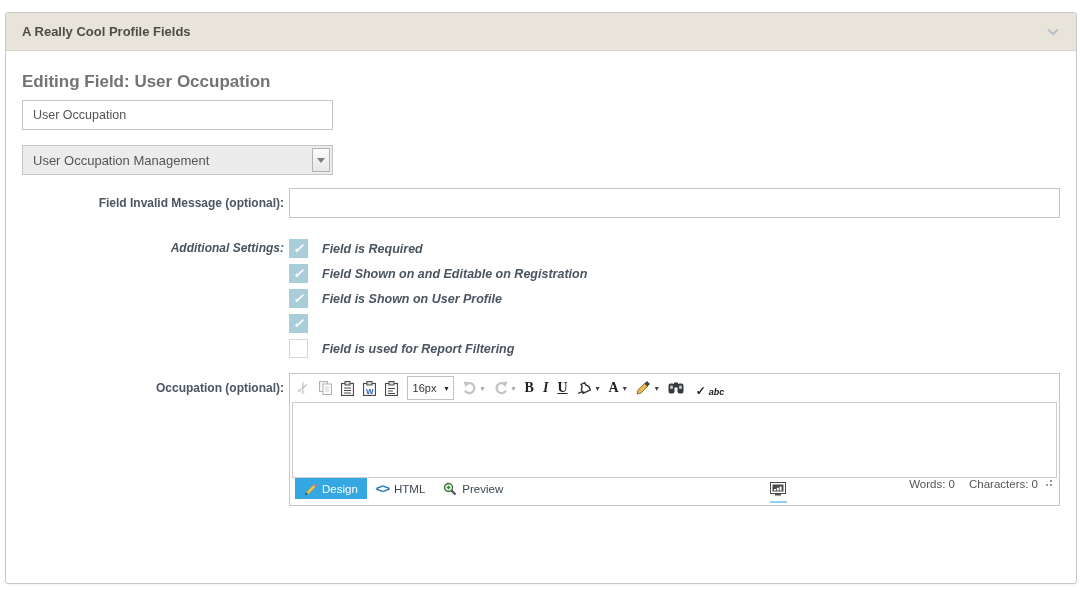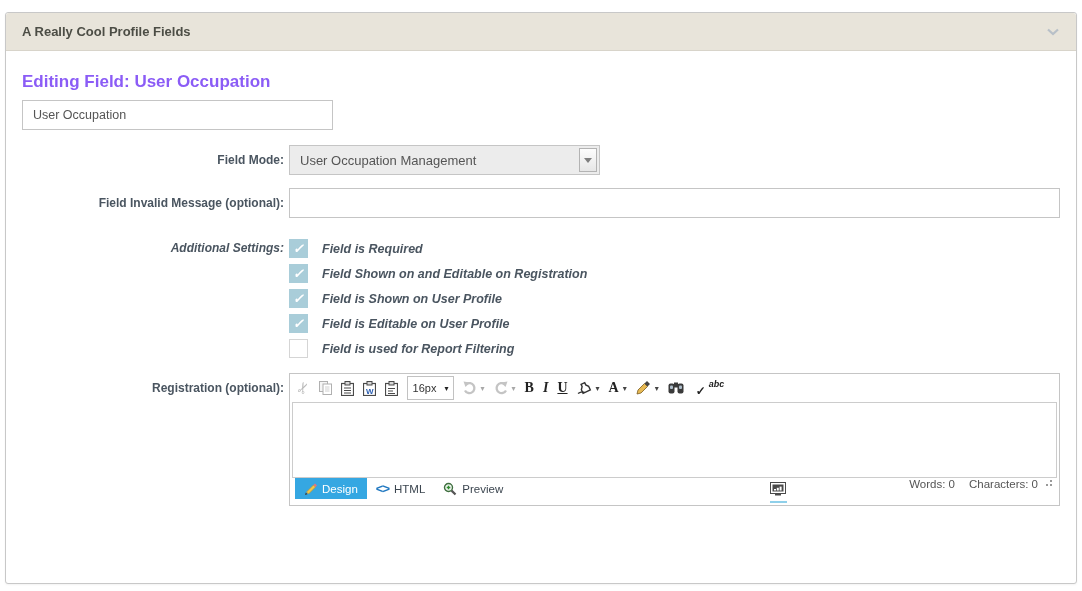--- a/index.html
+++ b/index.html
@@ -6,21 +6,21 @@
   html, body { background: #ffffff; width: 1082px; height: 591px; font-family: "Liberation Sans", sans-serif; }
 
   .panel { margin: 12px 5px; width: 1072px; height: 572px; background: #fff;
            border: 1px solid #c8c8c8; border-radius: 3px; box-shadow: 0 1px 2px rgba(0,0,0,0.05); }
 
   .panel-header { height: 38px; background: #e8e4da; border-bottom: 1px solid #d8d4ca;
                   border-radius: 3px 3px 0 0; display: flex; align-items: center; padding: 0 16px; cursor: pointer; }
   .panel-title { flex: 1; font-size: 13px; font-weight: bold; color: #4c4d45; }
 
   .panel-body { padding: 20px 16px 0; }
-  h2.page-heading { font-size: 17px; font-weight: bold; color: #8b5cf6; line-height: 22px; margin: 0 0 7px; }
+  h2.page-heading { font-size: 17px; font-weight: bold; color: #737373; line-height: 22px; margin: 0 0 7px; }
 
   .form-row { display: flex; align-items: flex-start; }
   .label-cell { flex: 0 0 267px; text-align: right; padding: 8px 5px 0 0;
                 font-weight: bold; font-size: 12px; color: #4a5560; }
   .req { color: #e04040; margin-right: 2px; font-size: 13px; }
 
   .mb-a { margin-bottom: 15px; } .mb-b { margin-bottom: 13px; }
   .mb-c { margin-bottom: 15px; } .mb-d { margin-bottom: 12px; font-style: italic; }
 
   .text-input { height: 30px; border: 1px solid #c5c5c5; padding: 0 10px; font-size: 12.5px;
@@ -49,21 +49,21 @@
   .cut-ico { color: #b9b9b9; font-size: 15px; display: inline-block; transform: rotate(-65deg); }
   .combo { border: 1px solid #c2c2c2; height: 24px; width: 47px; display: flex; align-items: center;
            padding: 0 4px 0 5px; font-size: 11px; color: #333; cursor: pointer; background: #fff; }
   .combo-arrow { margin-left: auto; font-size: 8px; color: #222; }
   .mini-arrow { font-size: 8px; color: #a8a8a8; margin-left: -5px; cursor: pointer; }
   .mini-arrow.dark { color: #444; }
   .serif { font-family: "Liberation Serif", serif; font-size: 14px; color: #222; font-weight: bold; line-height: 1; }
   .serif.it { font-style: italic; }
   .serif.un { text-decoration: underline; }
   .abc-wrap { position: relative; width: 18px; height: 18px; }
-  .abc-txt { position: absolute; top: 0; left: 0; font-size: 9px; font-weight: bold; font-style: italic; color: #222; padding-left: 16px; }
+  .abc-txt { position: absolute; top: 8px; left: 0; font-size: 9px; font-weight: bold; font-style: italic; color: #222; padding-left: 16px; }
   .abc-check { position: absolute; left: 3px; top: 5px; font-size: 12px; color: #222; font-weight: bold; }
 
   .rte-content { margin: 0 2px; border: 1px solid #ccc; height: 76px; background: #fff; outline: none; }
   .rte-footer { height: 27px; display: flex; align-items: flex-start; padding: 0 5px; position: relative; }
   .tab { display: inline-flex; align-items: center; gap: 5px; height: 21px; padding: 0 9px;
          font-size: 11.5px; color: #3c4650; cursor: pointer; }
   .tab.active { background: #35a7e2; color: #fff; }
   .html-ico { color: #1f77c0; font-weight: bold; font-size: 13px; letter-spacing: -1px; line-height: 1; }
   .monitor-wrap { position: absolute; left: 480px; top: 4px; border-bottom: 2px solid #8fd0ea;
                   padding-bottom: 1px; cursor: pointer; }
@@ -90,23 +90,20 @@
   </div>
 
   <div class="panel-body">
     <h2 class="page-heading">Editing Field: User Occupation</h2>
 
     <div class="form-row mb-a">
       <input type="text" class="text-input w-short" value="User Occupation" style="">
     </div>
 
     <div class="form-row mb-b">
-      <div class="label-cell">
-        <span>Field Mode:</span>
-      </div>
       <div class="select">
         <span class="select-text">User Occupation Management</span>
         <span class="select-btn">
           <span class="tri"></span>
         </span>
       </div>
     </div>
 
     <div class="form-row mb-c">
       <div class="label-cell">
@@ -135,32 +132,31 @@
           <div class="check-row">
             <span class="checkbox checked">
               <span class="checkmark">✓</span>
             </span>
             <span class="check-label">Field is Shown on User Profile</span>
           </div>
           <div class="check-row">
             <span class="checkbox checked">
               <span class="checkmark">✓</span>
             </span>
-            <span class="check-label">Field is Editable on User Profile</span>
           </div>
           <div class="check-row">
             <span class="checkbox"></span>
             <span class="check-label">Field is used for Report Filtering</span>
           </div>
         </div>
     </div>
 
     <div class="form-row">
       <div class="label-cell">
-        <span>Registration (optional):</span>
+        <span>Occupation (optional):</span>
       </div>
       <div class="editor">
 
         <div class="rte-toolbar">
           <span class="tb-btn">
             <span class="cut-ico">✂</span>
           </span>
           <span class="tb-btn">
             <svg width="13" height="14">
               <rect x="0.5" y="0.5" width="8" height="10" fill="#f5f5f5" stroke="#b0b0b0"></rect>

